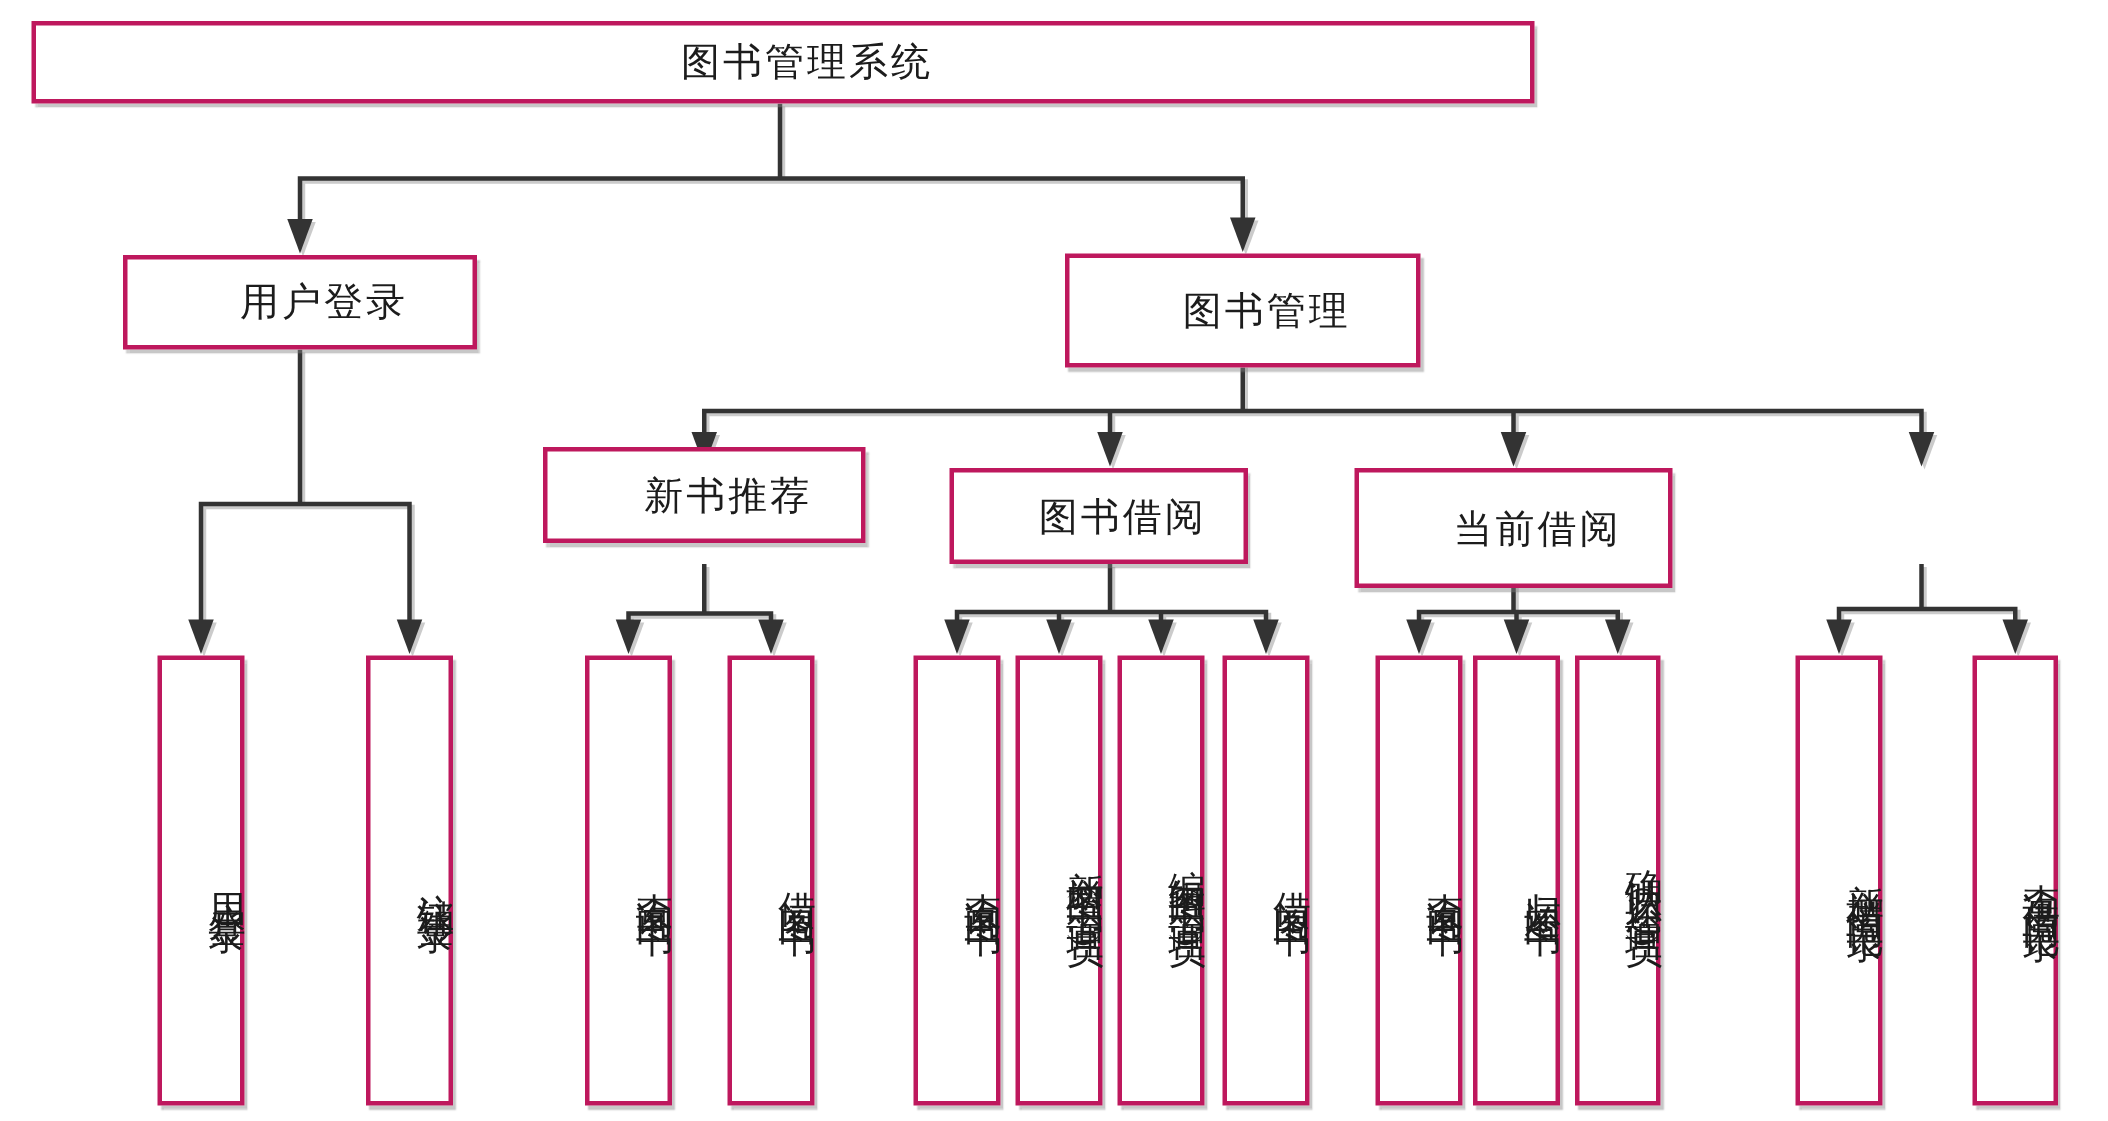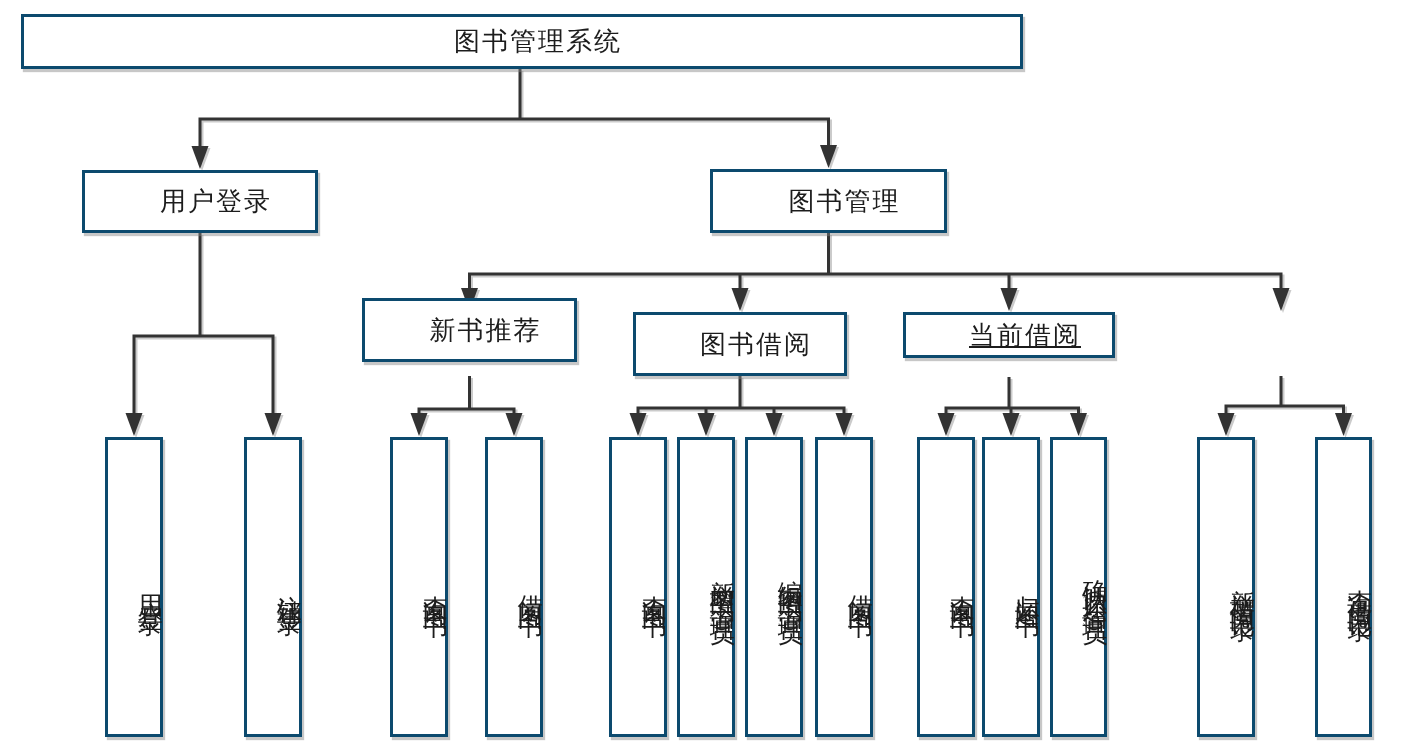--- a/index.html
+++ b/index.html
@@ -5,21 +5,21 @@
   html,body{margin:0;padding:0;background:#ffffff;}
   .canvas{
     position:relative;width:1405px;height:747px;background:#ffffff;overflow:hidden;
     font-family:"Liberation Sans","DejaVu Sans",sans-serif;
   }
   .wires{position:absolute;left:0;top:0;width:1405px;height:747px;
     filter:drop-shadow(2px 2px 0.5px rgba(140,140,140,0.45));}
   .wires path{stroke:#333333;stroke-width:3;fill:none;}
   .wires polygon{fill:#333333;stroke:none;}
   .node{
-    position:absolute;box-sizing:border-box;border:3px solid #0c4a6e;background:#ffffff;
+    position:absolute;box-sizing:border-box;border:3px solid #be185d;background:#ffffff;
     display:flex;align-items:center;justify-content:center;color:#1c1c1c;
     box-shadow:2px 3px 1px rgba(130,130,130,0.45);
     padding-left:32px;
   }
   .h{font-size:26px;letter-spacing:2px;white-space:nowrap;}
   .v{
     writing-mode:vertical-rl;text-orientation:mixed;
     font-size:25px;letter-spacing:6px;line-height:1.1;
   }
   .leaf{top:437px;height:300px;width:58px;}
@@ -79,25 +79,25 @@
     <g>
       <path d="M1281,376 V407.5 M1224.5,406 H1345 M1226,406 V428 M1343.5,406 V428"></path>
       <polygon points="1217.5,413 1234.5,413 1226,436"></polygon>
       <polygon points="1335,413 1352,413 1343.5,436"></polygon>
     </g>
   </svg>
 
   <div class="node h" style="left:21px;top:14px;width:1002px;height:55px;">图书管理系统</div>
 
   <div class="node h" style="left:82px;top:170px;width:236px;height:63px;">用户登录</div>
-  <div class="node h" style="left:710px;top:169px;width:237px;height:64px;">图书管理</div>
+  <div class="node h" style="left:710px;top:169px;width:237px;height:76px;">图书管理</div>
 
   <div class="node h" style="left:362px;top:298px;width:215px;height:64px;">新书推荐</div>
-  <div class="node h" style="left:633px;top:312px;width:214px;height:64px;">图书借阅</div>
-  <div class="node h" style="left:903px;top:312px;width:212px;height:46px;text-decoration:underline;">当前借阅</div>
+  <div class="node h" style="left:633px;top:312px;width:199px;height:64px;">图书借阅</div>
+  <div class="node h" style="left:903px;top:312px;width:212px;height:80px;">当前借阅</div>
 
   <div class="node v leaf" style="left:105px;">用户登录</div>
   <div class="node v leaf" style="left:244px;">注销登录</div>
 
   <div class="node v leaf" style="left:390px;">查询图书</div>
   <div class="node v leaf" style="left:485px;">借阅图书</div>
 
   <div class="node v leaf" style="left:609px;">查询图书</div>
   <div class="node v leaf" style="left:677px;">新增图书（管理员）</div>
   <div class="node v leaf" style="left:745px;">编辑图书（管理员）</div>

